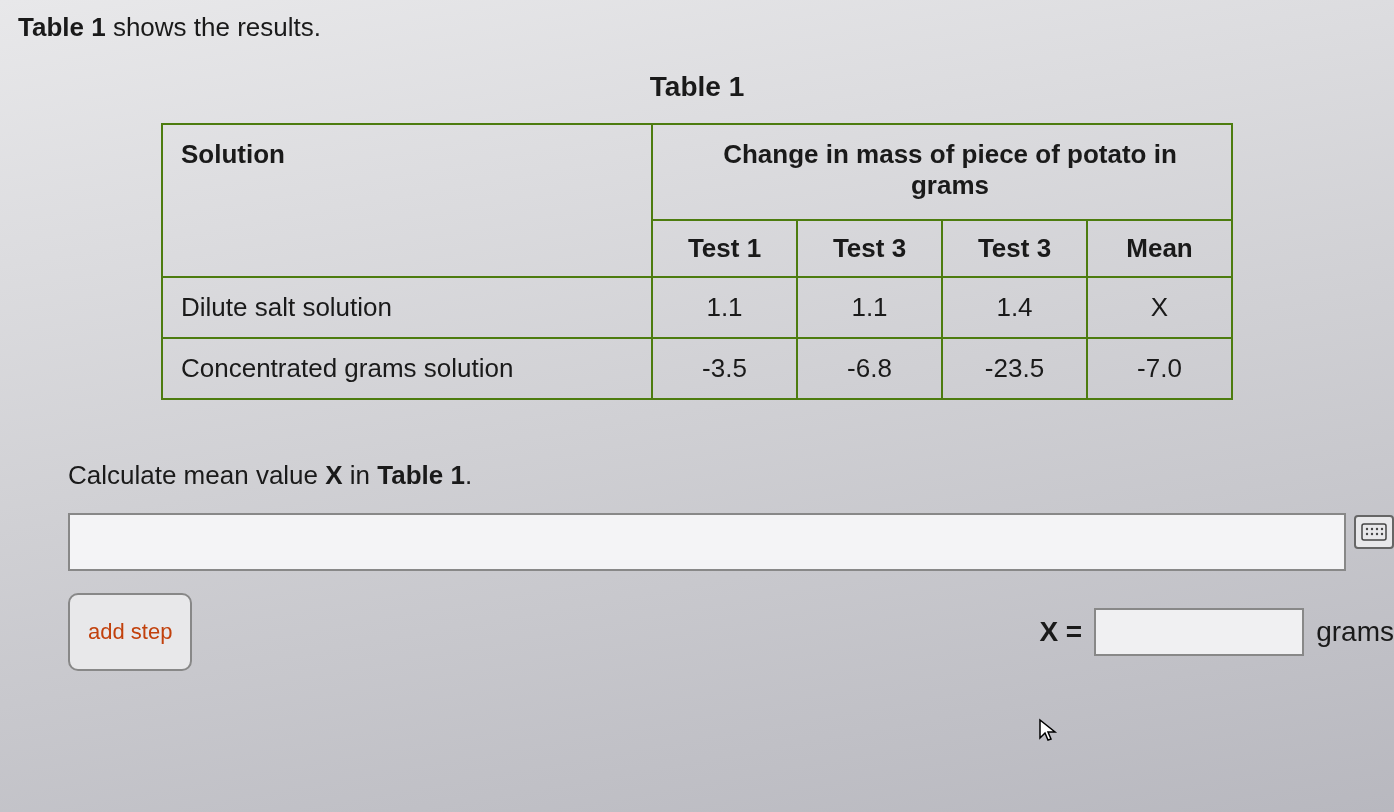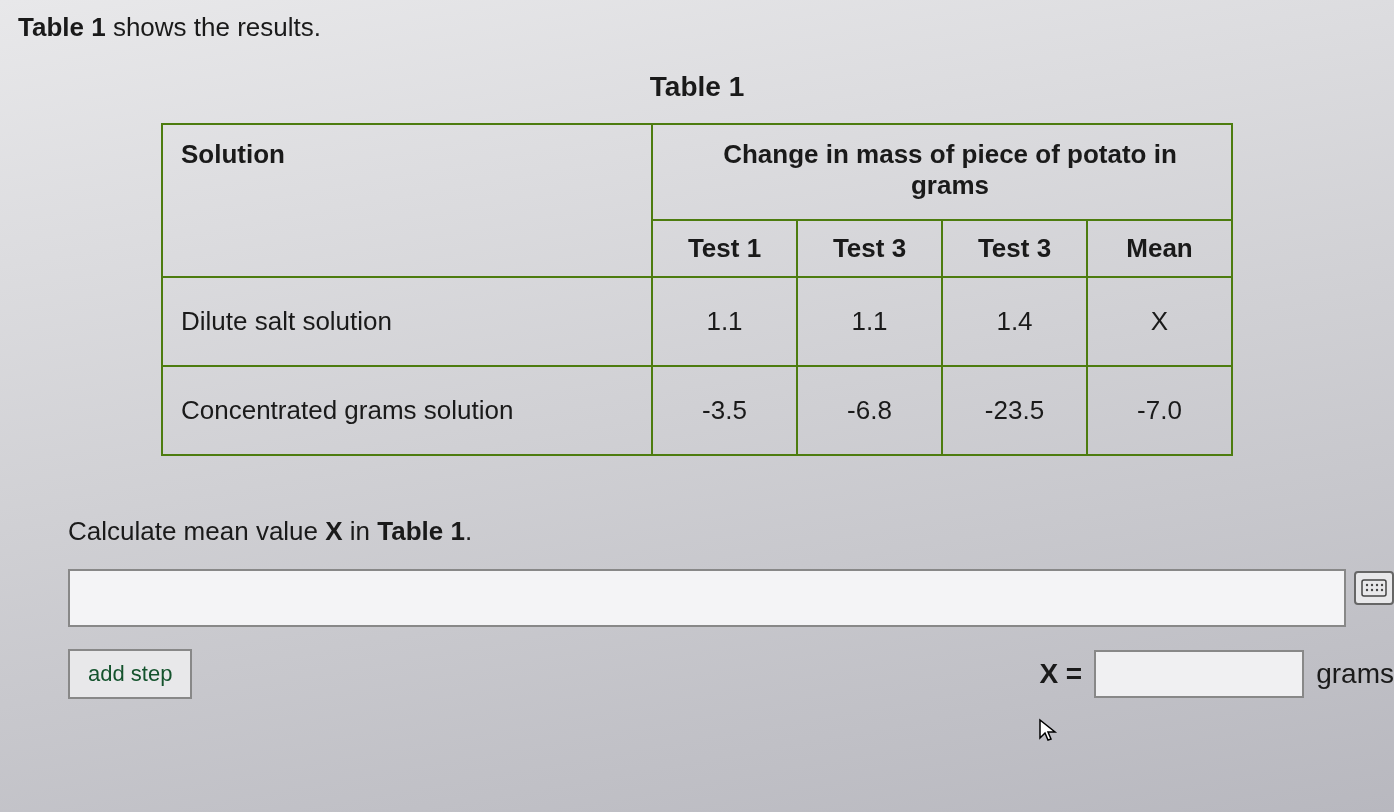--- a/index.html
+++ b/index.html
@@ -49,21 +49,21 @@
   table.data th.change {
     font-weight: 700;
     padding: 14px 18px 18px 34px;
   }
   table.data th.sub {
     font-weight: 700;
     width: 145px;
   }
   table.data td.label {
     text-align: left;
-    padding: 28px 18px;
+    padding: 14px 18px;
     margin-top: 28px;
   }
   .instruction {
     font-size: 26px;
     margin: 0 0 22px 68px;
   }
   .instruction b { font-weight: 700; }
   .work-row {
     display: flex;
     align-items: stretch;
@@ -91,25 +91,25 @@
   }
   .keypad-btn svg { display: block; }
   .bottom-row {
     display: flex;
     align-items: center;
     margin: 0 0 0 68px;
     gap: 20px;
   }
   .add-step {
     font-size: 22px;
-    padding: 10px 18px;
+    padding: 24px 18px;
     border: 2px solid #888;
-    border-radius: 0;
+    border-radius: 10px;
     background: #e8e8ea;
-    color: #14532d;
+    color: #c2410c;
     cursor: pointer;
   }
   .spacer { flex: 1; }
   .answer-group {
     display: flex;
     align-items: center;
     gap: 12px;
     font-size: 28px;
   }
   .answer-label { font-weight: 700; }

